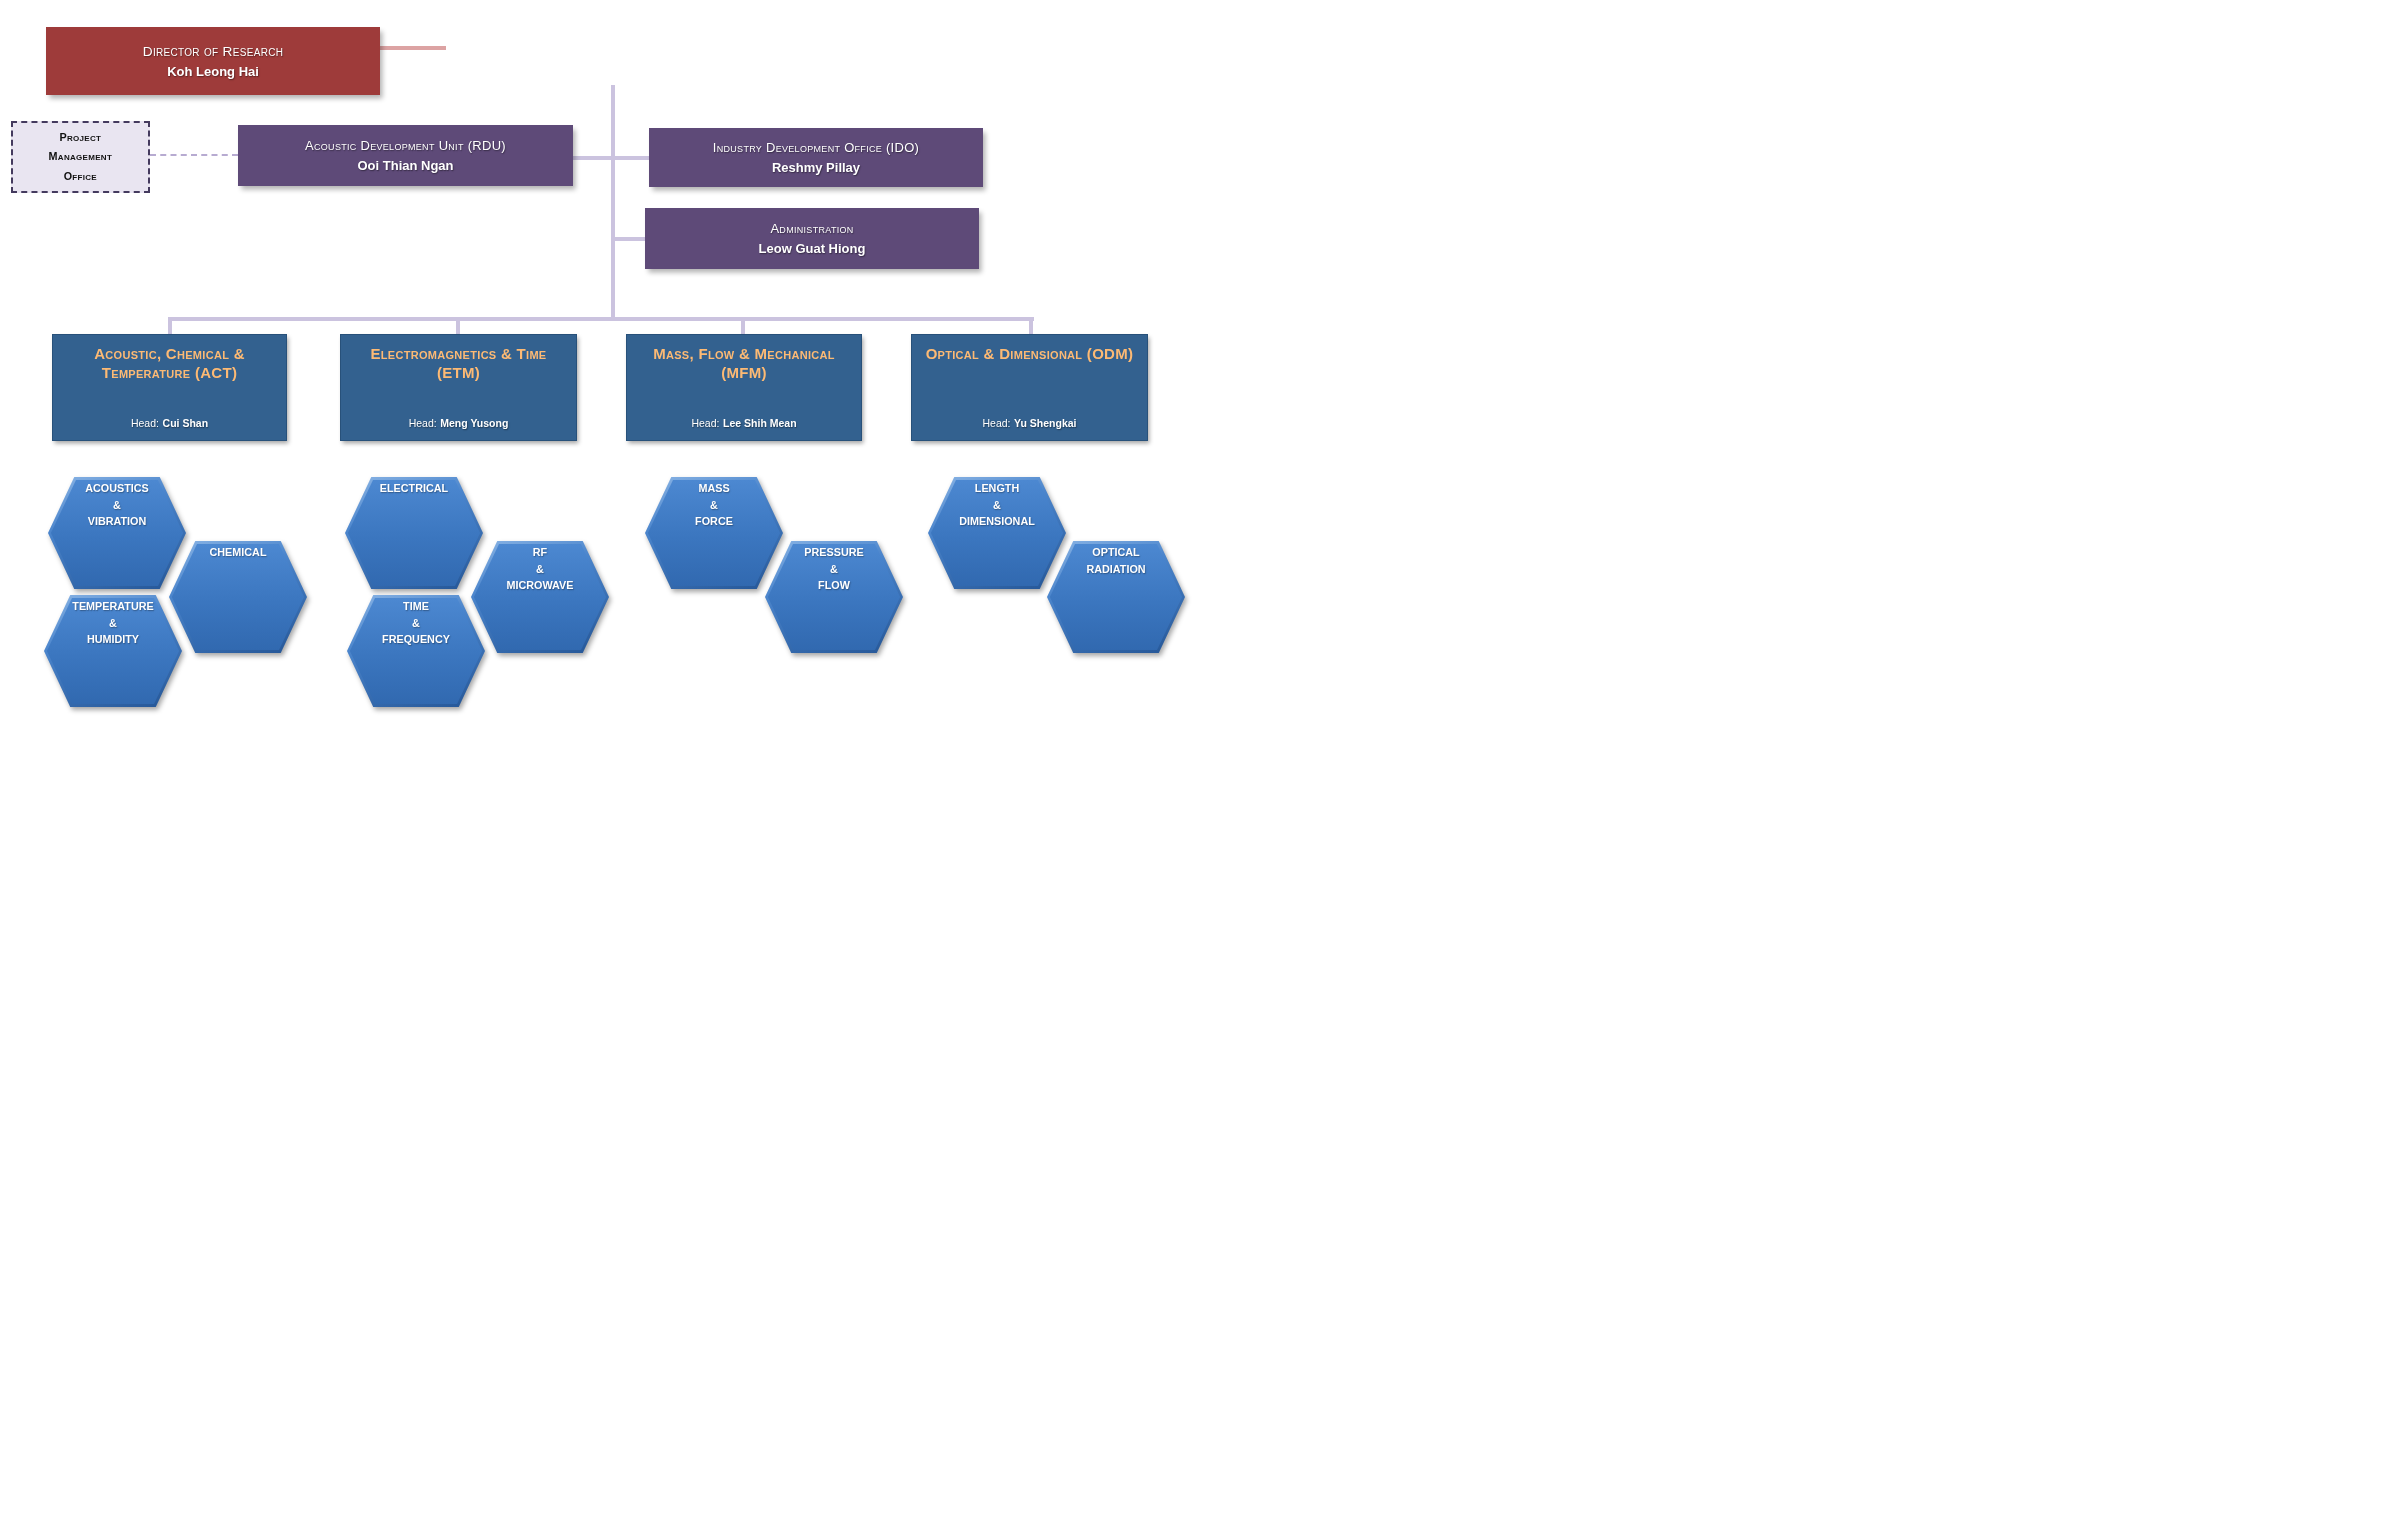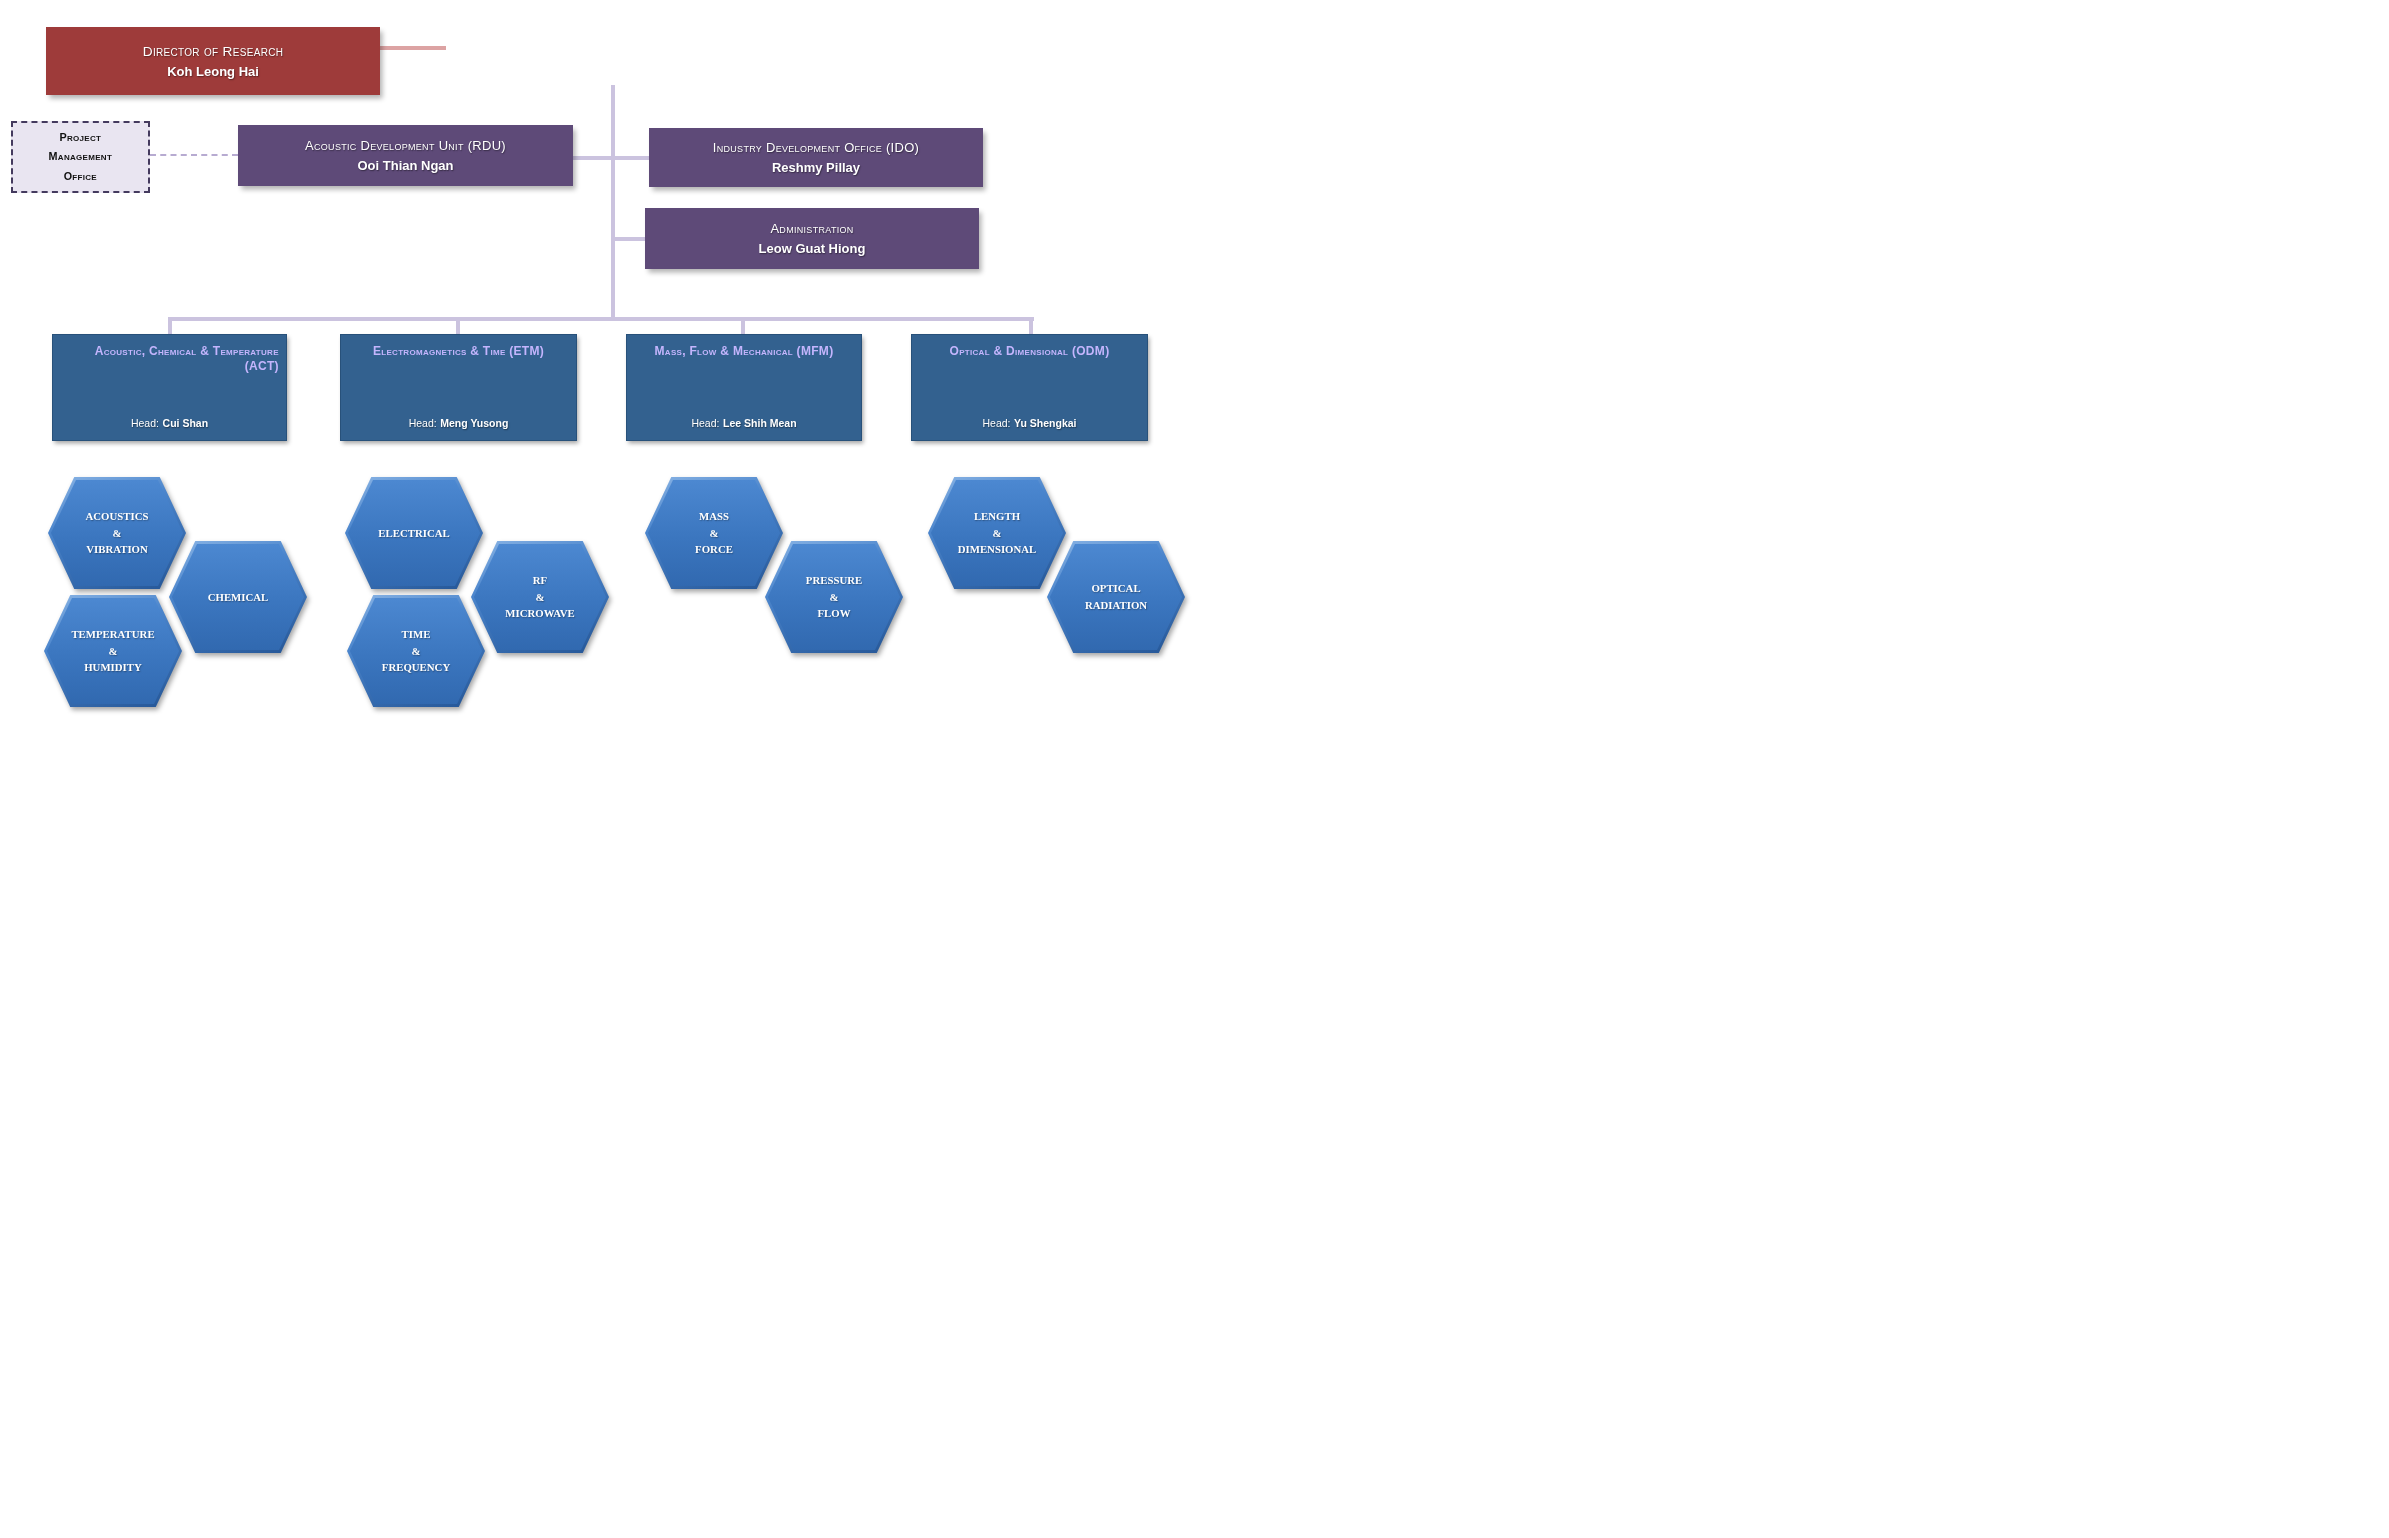--- a/index.html
+++ b/index.html
@@ -28,32 +28,32 @@
 
   .purple .title{font-size:13px;line-height:1.2;}
   .purple .name{font-size:13px;font-weight:bold;margin-top:5px;}
 
   .pmo{background:#e9e5f1;border:2.2px dashed #443a5e;color:#111111;
        font-size:10.8px;font-weight:bold;line-height:1.8;white-space:pre-line;}
 
   
   .dept{background:#33618f;border:0.7px solid #28517a;box-shadow:2.2px 2.9px 4.3px rgba(0,0,0,.35);
         justify-content:flex-start;}
-  .dept .title{color:#c4b5fd;font-weight:bold;font-size:12px;line-height:1.3;padding:8.6px 7.2px 0 7.2px;text-align:right;}
+  .dept .title{color:#fdba74;font-weight:bold;font-size:15px;line-height:1.3;padding:8.6px 7.2px 0 7.2px;}
   .dept .spacer{flex:1;}
   .dept .head{font-size:10.5px;padding-bottom:11.5px;}
   .dept .head .head-name{font-weight:bold;margin-left:3.6px;}
 
   
   .hex{position:absolute;width:138px;height:112px;filter:drop-shadow(2.2px 3.6px 2.9px rgba(0,0,0,.35));}
   .hex .rim{position:absolute;inset:0;background:linear-gradient(160deg,#8cb6e6 0%,#4b85cc 35%,#245595 100%);
             clip-path:polygon(0 50%,19% 0,81% 0,100% 50%,81% 100%,19% 100%);}
   .hex .inner{position:absolute;inset:2.9px;background:linear-gradient(180deg,#4c88d1 0%,#3b76bf 55%,#3169b0 100%);
             clip-path:polygon(0 50%,19% 0,81% 0,100% 50%,81% 100%,19% 100%);
-            display:flex;align-items:center;justify-content:center;text-align:center;font-family:Liberation Serif, serif;}
+            display:flex;align-items:flex-start;justify-content:center;text-align:center;}
   .hex .label{color:#ffffff;font-weight:bold;font-size:10.8px;line-height:1.55;white-space:pre-line;
             text-shadow:0.7px 0.7px 1.4px rgba(0,0,0,.35);}
 </style>
 </head>
 <body>
 
 <div class="canvas">
 
   <div class="line pink" style="left:380px;top:46px;width:66px;height:4.3px;"></div>
   <div class="line dash" style="left:150px;top:154px;width:88px;height:0;"></div>

